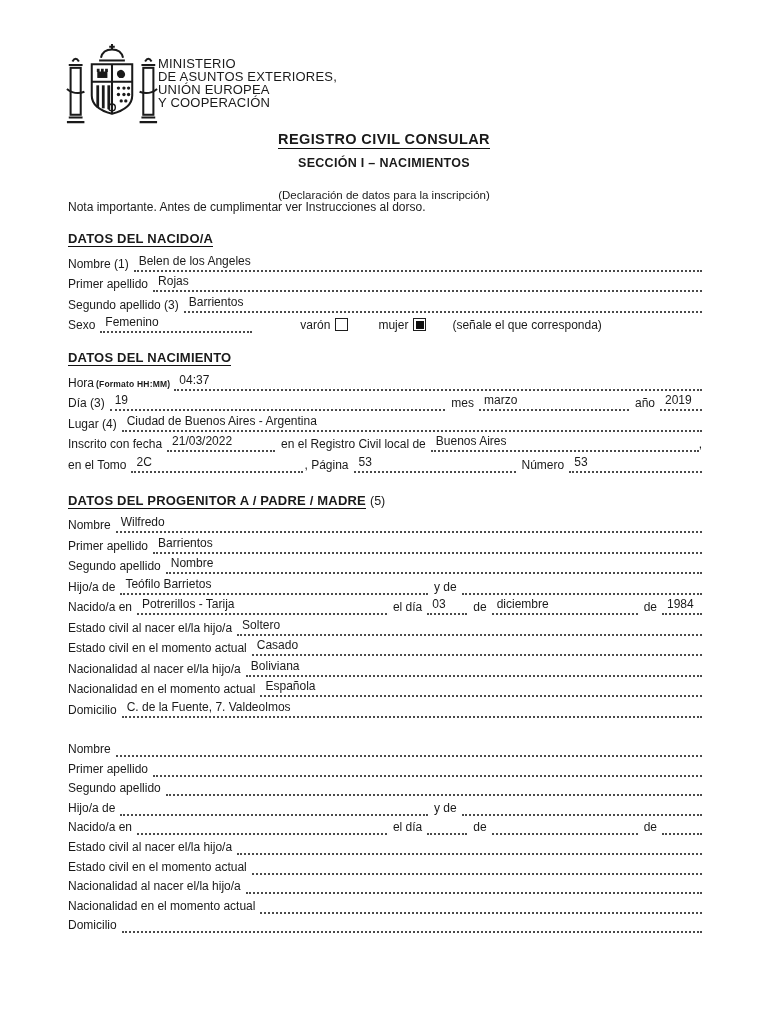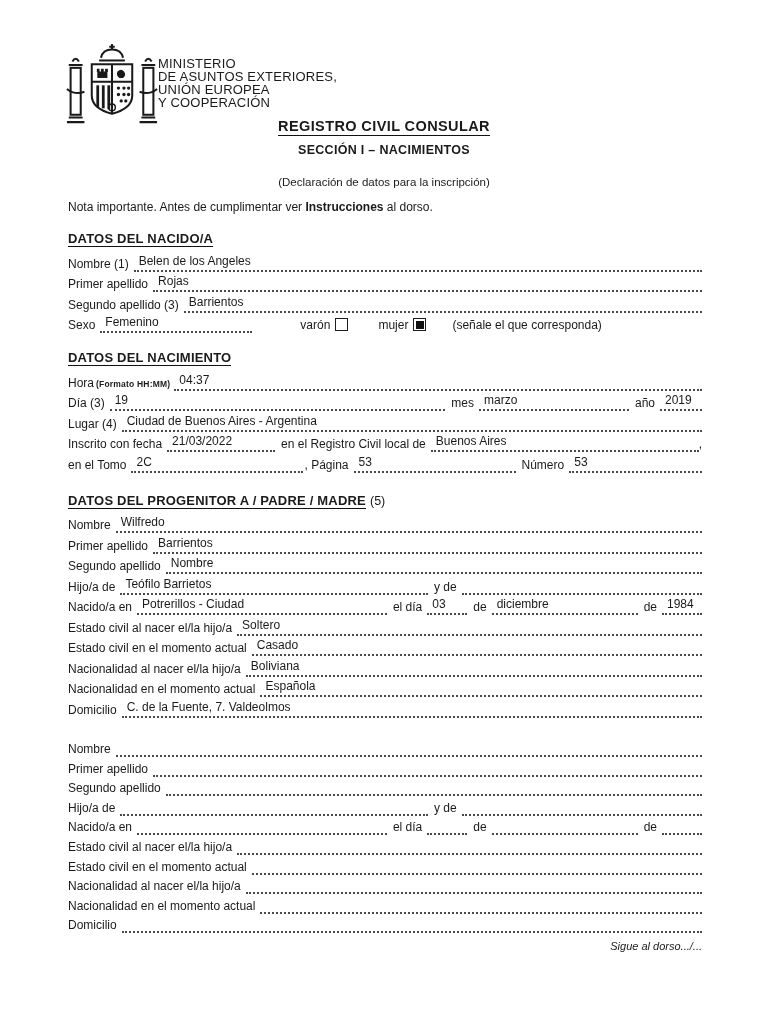--- a/index.html
+++ b/index.html
@@ -8,28 +8,28 @@
     width:768px; height:1024px; background:#ffffff; overflow:hidden;
     font-family:"Liberation Sans","DejaVu Sans",sans-serif; color:#1a1a1a;
   }
   .page { position:relative; width:768px; height:1024px; }
   .content { padding:0 66px 0 68px; }
 
   
   .header { position:relative; height:188px; }
   .emblem { position:absolute; left:66px; top:36px; }
   .ministry { position:absolute; left:158px; top:57px; font-size:13px; line-height:13px; letter-spacing:0.2px; }
-  .title-block { position:absolute; left:0; right:0; top:117px; text-align:center; }
+  .title-block { position:absolute; left:0; right:0; top:130px; text-align:center; }
   .doc-title { display:inline-block; font-size:14.5px; font-weight:bold; letter-spacing:0.4px; border-bottom:1.8px solid #111; padding-bottom:1px; }
   .doc-sec { font-size:12.5px; font-weight:bold; margin-top:7px; letter-spacing:0.3px; }
   .doc-sub { font-size:11.5px; margin-top:19px; }
 
   
   .note { margin-top:12px; font-size:12px; }
-  .note b { font-weight:bold; }
+  .note b { font-weight:normal; }
 
   
   .sec { margin-top:15px; }
   .sec-head { margin-bottom:4px; }
   .sh { display:inline-block; font-size:13px; font-weight:bold; letter-spacing:0.2px; border-bottom:1.7px solid #111; padding-bottom:0px; }
   .sh-suffix { font-size:12.5px; margin-left:4px; }
 
   
   .row { display:flex; align-items:flex-end; height:20.5px; font-size:12px; }
   .sec-b .row { height:19.6px; }
@@ -229,21 +229,21 @@
             <span class="val">Teófilo Barrietos</span>
           </span>
         <span class="lbl after">y de</span>
         <span class="fill f1">
             <span class="val"></span>
           </span>
       </div>
       <div class="row">
         <span class="lbl">Nacido/a en</span>
         <span class="fill f1">
-            <span class="val">Potrerillos - Ciudad</span>
+            <span class="val">Potrerillos - Tarija</span>
           </span>
         <span class="lbl after">el día</span>
         <span class="fill" style="width:40px">
             <span class="val">03</span>
           </span>
         <span class="lbl after">de</span>
         <span class="fill" style="width:146px">
             <span class="val">diciembre</span>
           </span>
         <span class="lbl after">de</span>
@@ -356,16 +356,15 @@
           </span>
       </div>
       <div class="row">
         <span class="lbl">Domicilio</span>
         <span class="fill f1">
             <span class="val"></span>
           </span>
       </div>
     </div>
 
-    <div class="footer">Sigue al dorso.../...</div>
 
   </div>
 </div>
 
 </body></html>

